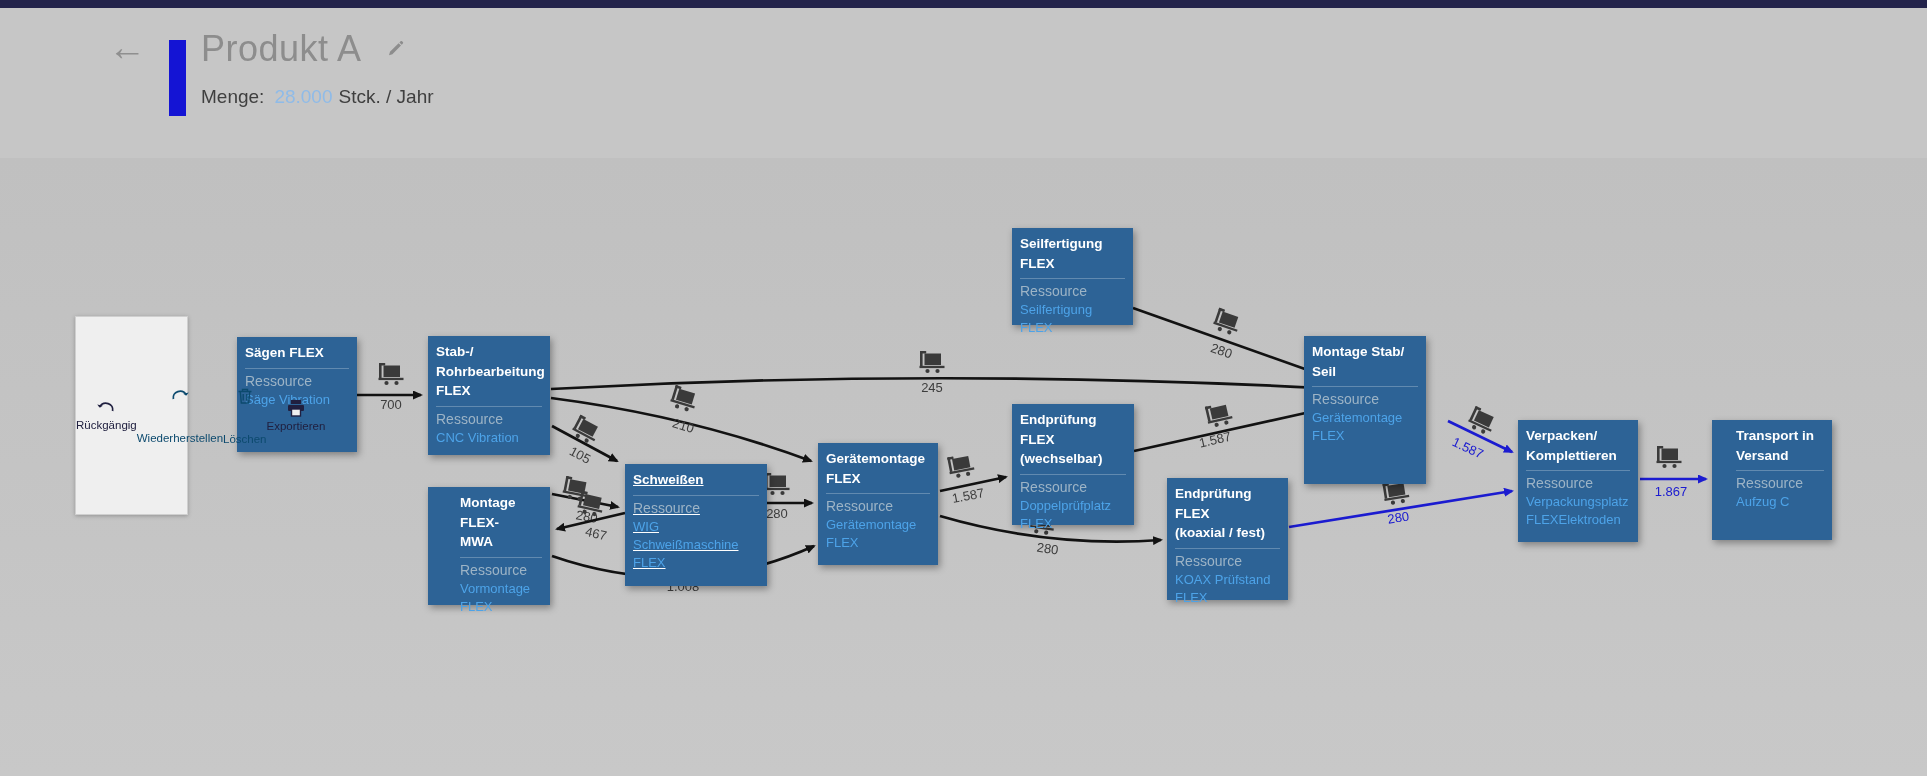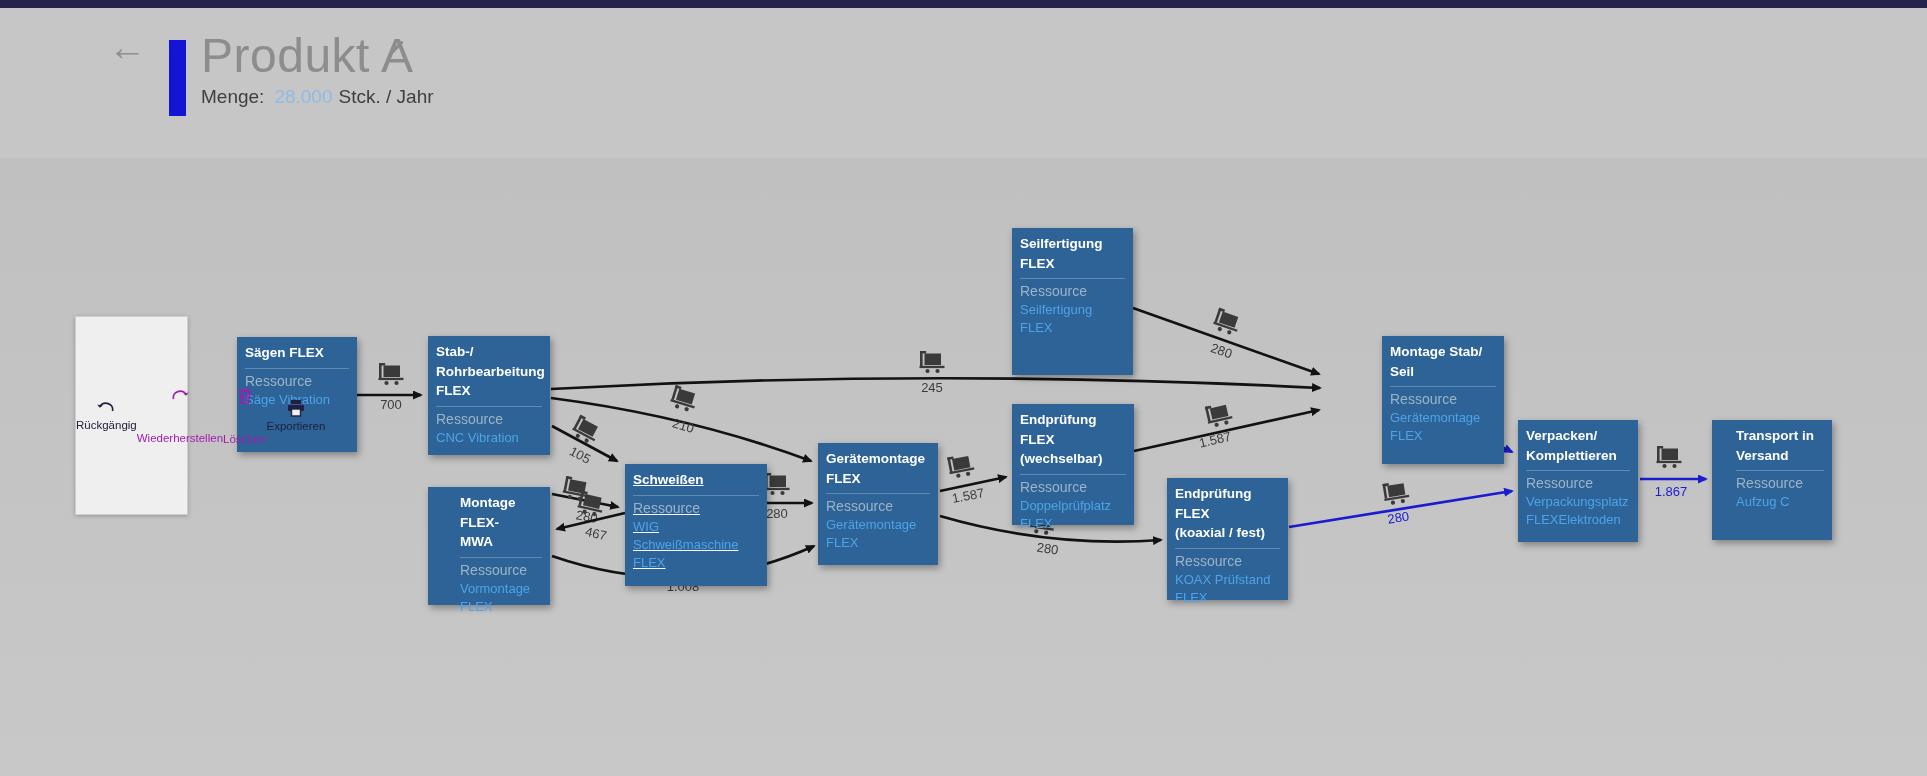--- a/index.html
+++ b/index.html
@@ -10,31 +10,31 @@
   }
   
   .topbar{position:absolute;left:0;top:0;width:100%;height:8px;background:#23234b;}
   .topbar-fade{position:absolute;left:0;top:8px;width:100%;height:14px;
     background:linear-gradient(180deg,#d2d2d2 0%,rgba(196,196,196,0) 100%);}
   .header{position:absolute;left:0;top:8px;width:100%;height:150px;background:#c6c6c6;}
   .canvas{position:absolute;left:0;top:158px;width:1927px;height:618px;
     background:linear-gradient(180deg,#c0c0c0 0%,#c8c8c8 100%);}
   .back-arrow{position:absolute;left:108px;top:20px;font-size:38px;color:#8f8f8f;line-height:1;}
   .accent-bar{position:absolute;left:169px;top:32px;width:17px;height:76px;background:#1414d4;}
-  .page-title{position:absolute;left:201px;top:20px;font-size:48px;color:#8d8d8d;font-weight:400;letter-spacing:.5px;}
+  .page-title{position:absolute;left:201px;top:20px;font-size:36px;color:#8d8d8d;font-weight:400;letter-spacing:.5px;}
   .edit-pencil{position:absolute;left:387px;top:32px;}
   .menge-row{position:absolute;left:201px;top:78px;font-size:19px;color:#3f3f3f;}
   .menge-row .val{color:#8fbbe8;margin:0 6px 0 10px;}
   
   .tool-panel{position:absolute;left:75px;top:316px;width:113px;height:199px;
     background:#efefef;border:1px solid #cfcfcf;box-shadow:0 1px 4px rgba(0,0,0,.25);
     display:flex;justify-content:space-around;align-items:center;padding:6px 0;box-sizing:border-box;}
   .tool-item{display:flex;flex-direction:column;align-items:center;gap:3px;color:#202040;cursor:pointer;}
   .tool-item .t-label{font-size:11.5px;}
-  .tool-item.disabled{color:#a21caf;gap:28px;}
+  .tool-item.disabled{color:#0c4a6e;gap:28px;}
   .tool-item svg{display:block;}
   
   .node{position:absolute;background:#2d6396;box-sizing:border-box;
     box-shadow:2px 3px 7px rgba(0,0,0,.35);padding:6px 8px;color:#fff;}
   .node .nt{font-size:13.5px;font-weight:700;line-height:1.45;white-space:pre-line;}
   .node .sep{height:1px;background:rgba(255,255,255,.25);margin:5px 0 4px 0;}
   .node .cap{font-size:14px;color:#9db4c6;margin-bottom:2px;}
   .node .res{font-size:13px;line-height:1.4;color:#4da3e8;white-space:pre-line;}
   #edge-svg{position:absolute;left:0;top:0;width:1927px;height:776px;}
   #edge-svg text{font-family:"Liberation Sans",sans-serif;font-size:13px;text-anchor:middle;}
@@ -186,21 +186,21 @@
 FLEX</div>
     </div>
     <div class="node" style="left: 818px; top: 443px; width: 120px; height: 122px;">
       <div class="nt">Gerätemontage
 FLEX</div>
       <div class="sep"></div>
       <div class="cap">Ressource</div>
       <div class="res">Gerätemontage
 FLEX</div>
     </div>
-    <div class="node" style="left: 1012px; top: 228px; width: 121px; height: 147px;">
+    <div class="node" style="left: 1012px; top: 228px; width: 121px; height: 97px;">
       <div class="nt">Seilfertigung FLEX</div>
       <div class="sep"></div>
       <div class="cap">Ressource</div>
       <div class="res">Seilfertigung FLEX</div>
     </div>
     <div class="node" style="left: 1012px; top: 404px; width: 122px; height: 121px;">
       <div class="nt">Endprüfung FLEX
 (wechselbar)</div>
       <div class="sep"></div>
       <div class="cap">Ressource</div>
@@ -208,21 +208,21 @@
 FLEX</div>
     </div>
     <div class="node" style="left: 1167px; top: 478px; width: 121px; height: 122px;">
       <div class="nt">Endprüfung FLEX
 (koaxial / fest)</div>
       <div class="sep"></div>
       <div class="cap">Ressource</div>
       <div class="res">KOAX Prüfstand
 FLEX</div>
     </div>
-    <div class="node" style="left: 1382px; top: 336px; width: 122px; height: 128px;">
+    <div class="node" style="left: 1304px; top: 336px; width: 122px; height: 148px;">
       <div class="nt">Montage Stab/
 Seil</div>
       <div class="sep"></div>
       <div class="cap">Ressource</div>
       <div class="res">Gerätemontage
 FLEX</div>
     </div>
     <div class="node" style="left: 1518px; top: 420px; width: 120px; height: 122px;">
       <div class="nt">Verpacken/
 Komplettieren</div>

